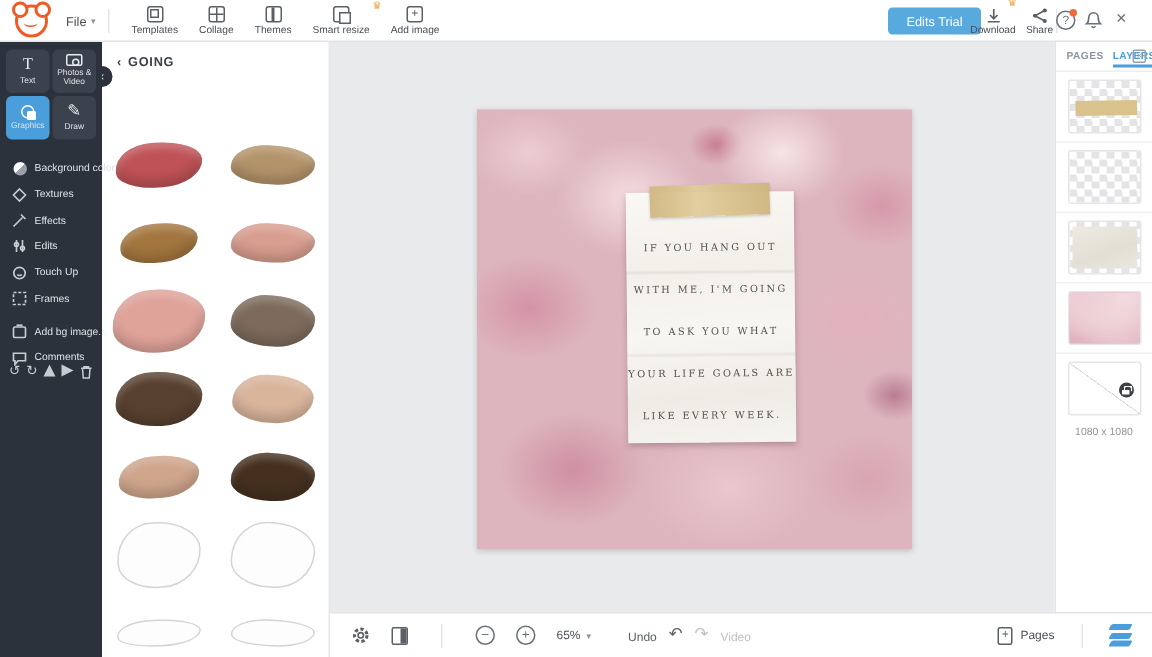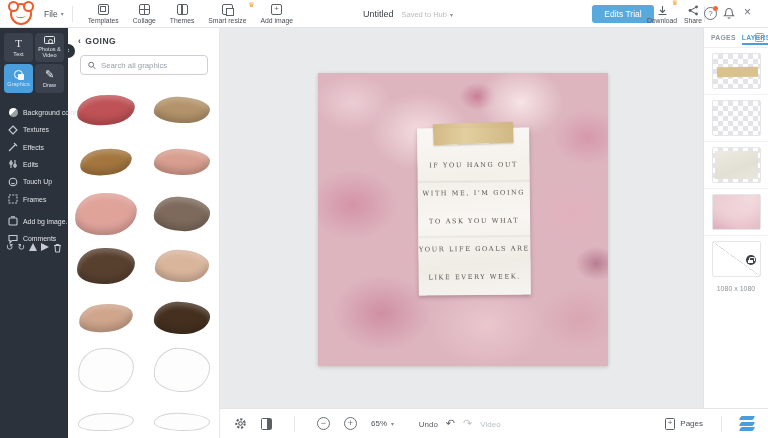--- a/index.html
+++ b/index.html
@@ -164,27 +164,20 @@
     <div class="toolbtn">
       <span class="ticon ic-resize"></span>
       <span class="crown">♛</span>
       <span class="tlabel">Smart resize</span>
     </div>
     <div class="toolbtn">
       <span class="ticon ic-addimg"></span>
       <span class="tlabel">Add image</span>
     </div>
 
-    <div class="titlegrp">
-      <span class="doctitle">Untitled</span>
-      <span class="savedstat">
-        <span>Saved to Hub</span>
-        <span class="chev">▾</span>
-      </span>
-    </div>
 
     <button class="freetrial">Edits Trial</button>
     <div class="dlshare dl">
       <svg width="11" height="11" viewBox="0 0 11 11">
           <path d="M5.5 1v6M3 5l2.5 2.5L8 5M1.5 9.5h8" stroke="#5a6066" stroke-width="1.1" fill="none"></path>
         </svg>
       <span class="crown" style="right:4px;top:-1px;">♛</span>
       <span class="minilabel">Download</span>
     </div>
     <div class="dlshare sh">
@@ -299,27 +292,20 @@
           <path d="M1 2.5h7M3 2.5V1.5h3v1M2 2.5l.5 6.5h4l.5-6.5" fill="none" stroke="#c8ccd2" stroke-width="1"></path>
         </svg>
     </div>
   </div>
 
   <div id="leftpanel">
     <div class="collapsetab"><span>‹</span></div>
     <div class="panelhead">
       <span>‹</span>
       <span>GOING</span>
-    </div>
-    <div class="searchbox">
-      <svg width="9" height="9" viewBox="0 0 9 9">
-          <circle cx="3.6" cy="3.6" r="2.8" fill="none" stroke="#6a7077" stroke-width="1.1"></circle>
-          <path d="M5.8 5.8L8.3 8.3" stroke="#6a7077" stroke-width="1.1"></path>
-        </svg>
-      <input type="text" placeholder="Search all graphics" style="">
     </div>
     <div id="swatchgrid">
         <div class="swcell">
           <div class="smear" style="width: 58px; height: 30px; background: rgb(191, 82, 86); transform: rotate(-4deg); border-radius: 45% 55% 50% 50% / 60% 45% 60% 40%;"></div>
         </div>
         <div class="swcell">
           <div class="smear" style="width: 56px; height: 26px; background: rgb(179, 147, 106); transform: rotate(3deg); border-radius: 45% 55% 50% 50% / 60% 45% 60% 40%;"></div>
         </div>
         <div class="swcell">
           <div class="smear" style="width: 52px; height: 26px; background: rgb(164, 118, 63); transform: rotate(-6deg); border-radius: 45% 55% 50% 50% / 60% 45% 60% 40%;"></div>

